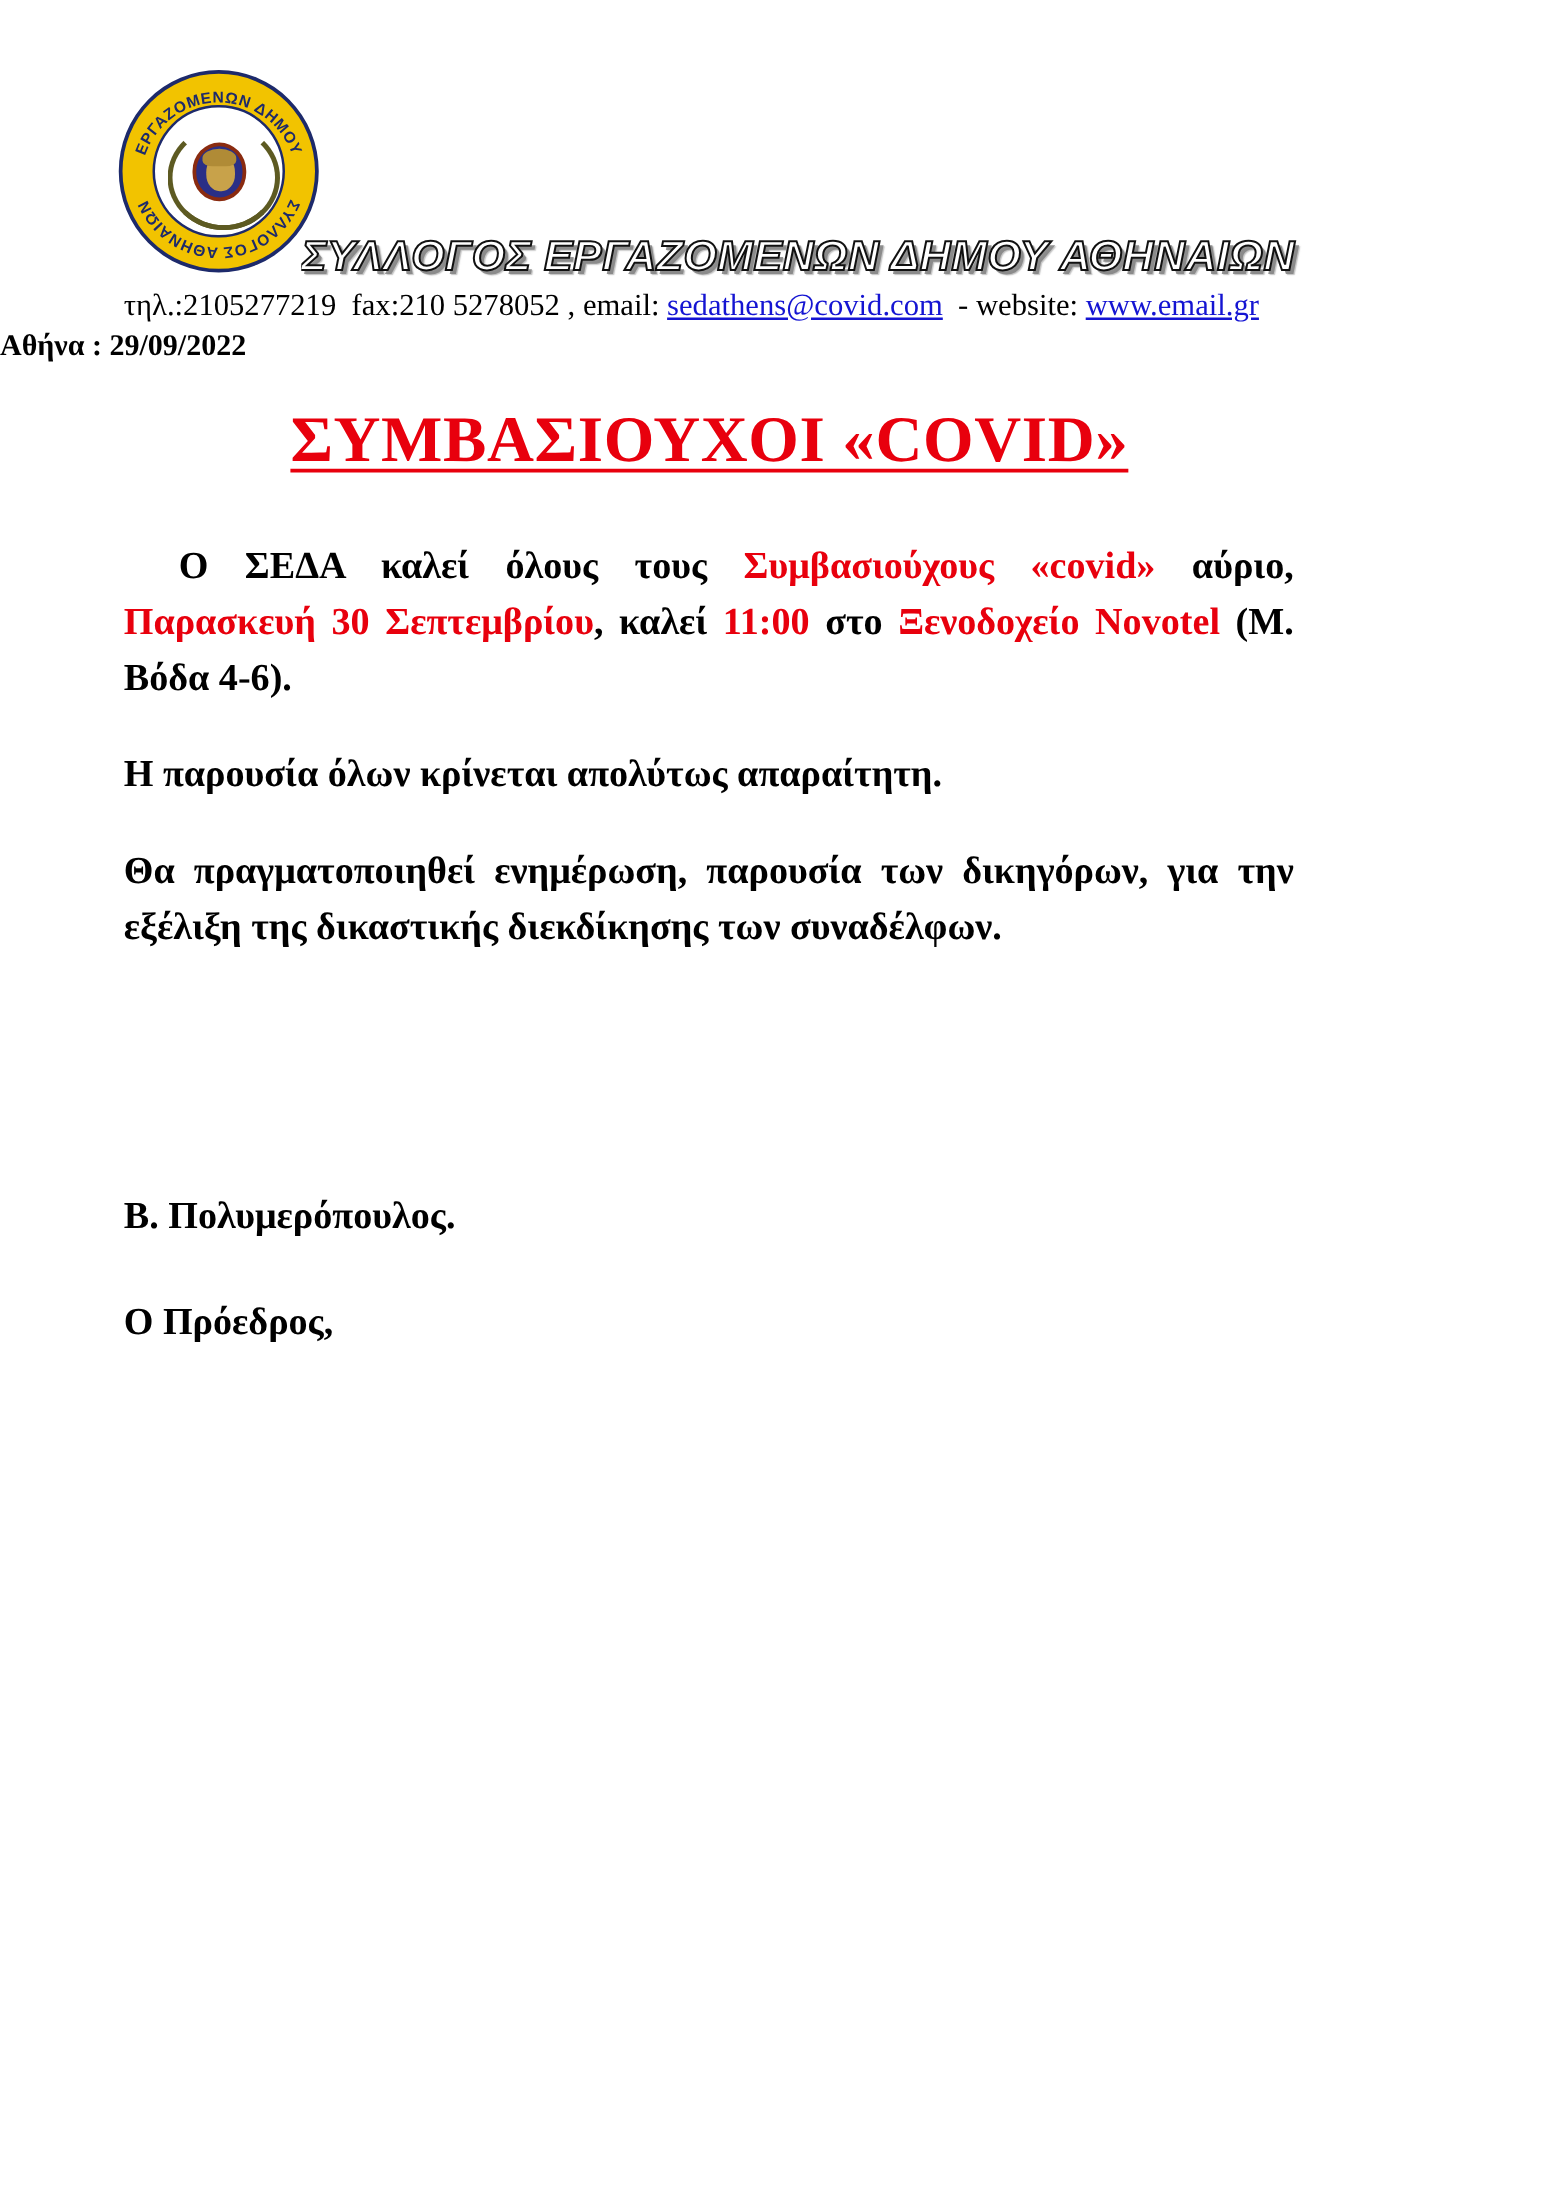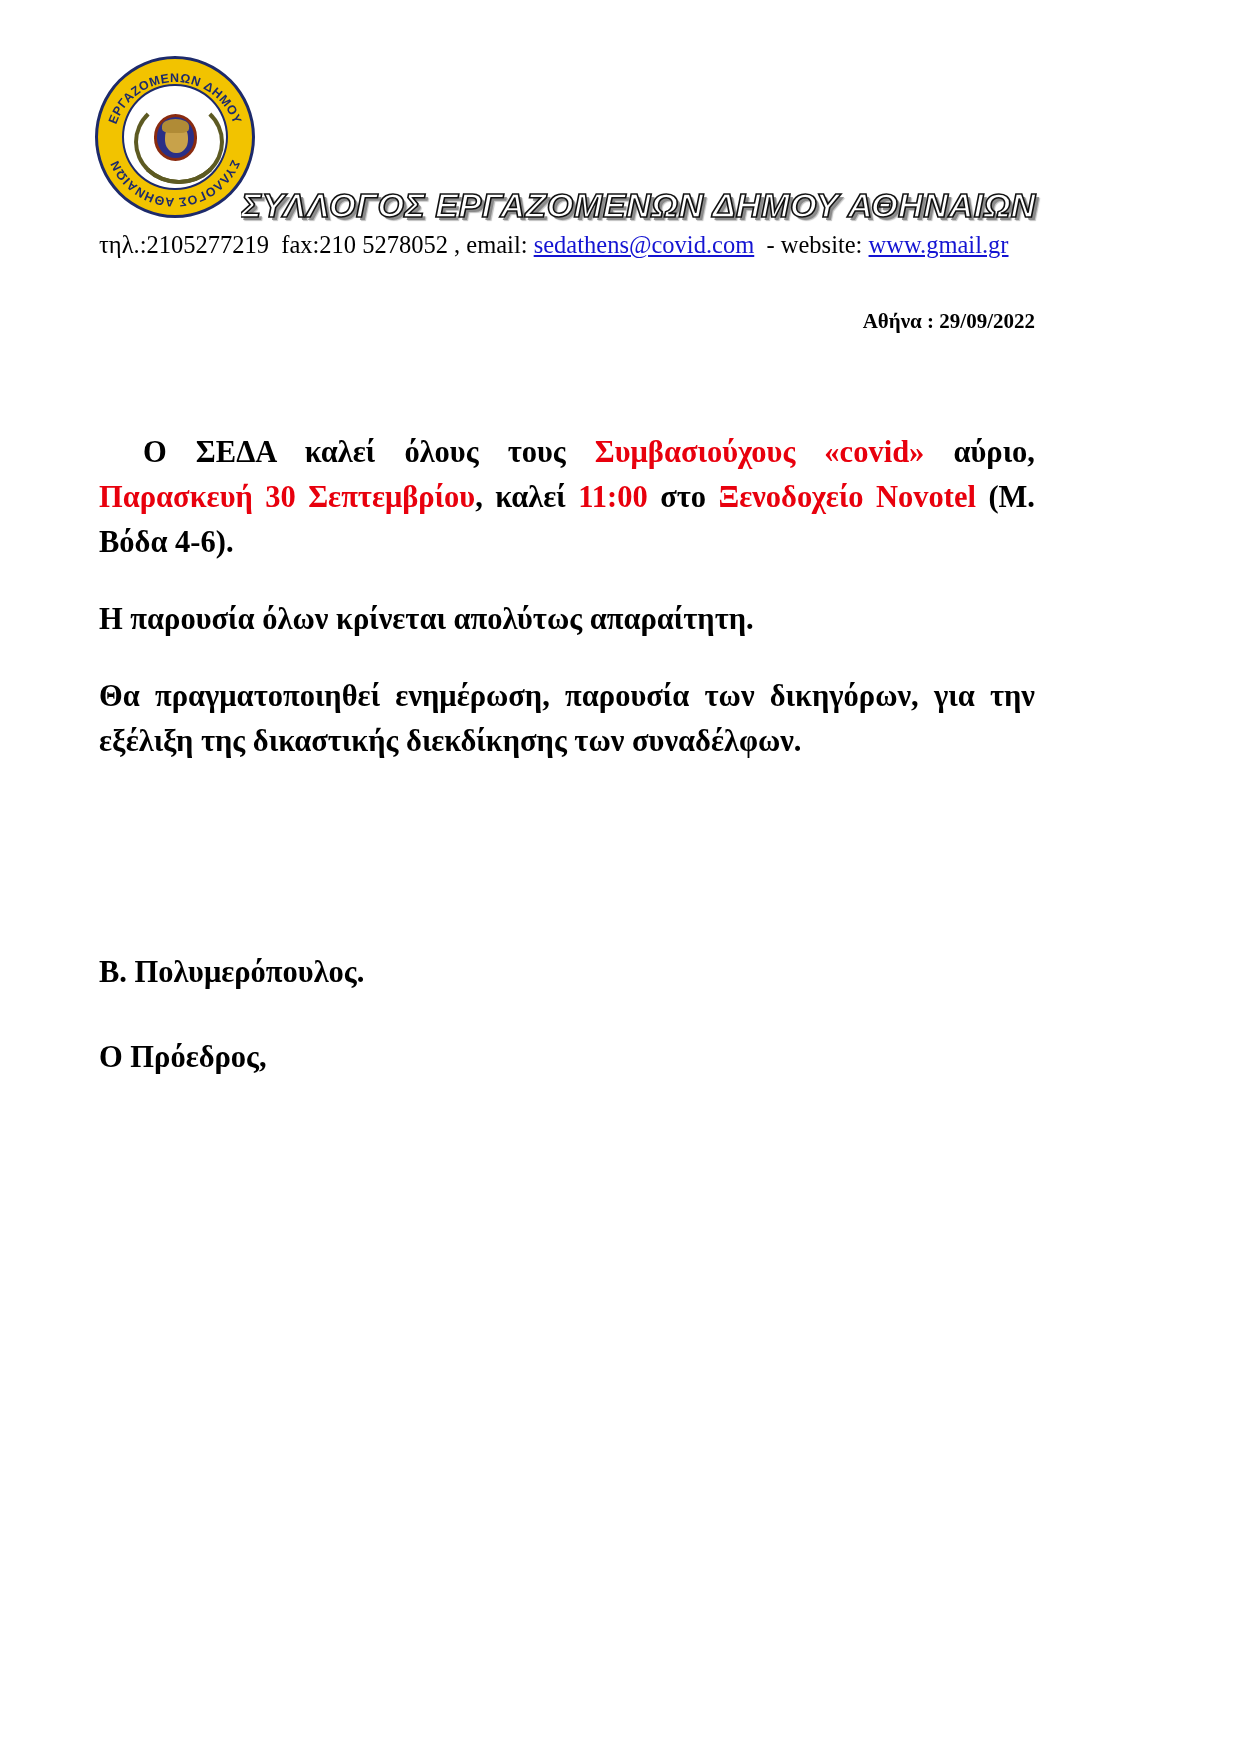--- a/index.html
+++ b/index.html
@@ -176,25 +176,23 @@
     color: #1414d2;
     text-decoration: underline;
   }
 
   
   .date-line {
     position: absolute;
     left: 0;
     top: 262px;
     width: 1035px;
-    text-align: right;
-    font-size: 21px;
+    font-size: 24px;
     font-weight: bold;
     line-height: 30px;
-    margin-top: 44px;
   }
 
   
   .doc-title {
     position: absolute;
     left: 0;
     top: 322px;
     width: 1135px;
     text-align: center;
     font-size: 52px;
@@ -265,24 +263,25 @@
       </div>
     </div>
 
     <div class="wordmark">
       <div class="subtitle-band">
         <div class="subtitle">ΣΥΛΛΟΓΟΣ ΕΡΓΑΖΟΜΕΝΩΝ ΔΗΜΟΥ ΑΘΗΝΑΙΩΝ</div>
       </div>
     </div>
   </div>
 
-  <div class="contact"><span>τηλ.:</span><span>2105277219</span>&nbsp;&nbsp;<span>fax:</span><span>210 5278052</span>&nbsp;<span>,</span>&nbsp;<span>email:</span>&nbsp;<span class="link">sedathens@covid.com</span>&nbsp;&nbsp;<span>-</span>&nbsp;<span>website:</span>&nbsp;<span class="link">www.gmail.gr</span></div>
+  <div class="contact"><span>τηλ.:</span><span>2105277219</span>&nbsp;&nbsp;<span>fax:</span><span>210 5278052</span>&nbsp;<span>,</span>&nbsp;<span>email:</span>&nbsp;<span class="link">sedathens@covid.com</span>&nbsp;&nbsp;<span>-</span>&nbsp;<span>website:</span>&nbsp;<span class="link">www.email.gr</span></div>
 
   <div class="date-line">Αθήνα :  29/09/2022</div>
 
+  <div class="doc-title">ΣΥΜΒΑΣΙΟΥΧΟΙ «COVID»</div>
 
   <div class="body-block">
 
     <p class="para indent"><span>Ο ΣΕΔΑ καλεί όλους τους </span><span class="red">Συμβασιούχους «covid»</span><span> αύριο, </span><span class="red">Παρασκευή 30 Σεπτεμβρίου</span><span>, καλεί </span><span class="red">11:00</span><span> στο </span><span class="red">Ξενοδοχείο Novotel</span><span> (Μ. Βόδα 4-6).</span></p>
 
     <p class="para">Η παρουσία όλων κρίνεται απολύτως απαραίτητη.</p>
 
     <p class="para">Θα πραγματοποιηθεί ενημέρωση, παρουσία των δικηγόρων, για την εξέλιξη της δικαστικής διεκδίκησης των συναδέλφων.</p>
   </div>
 

